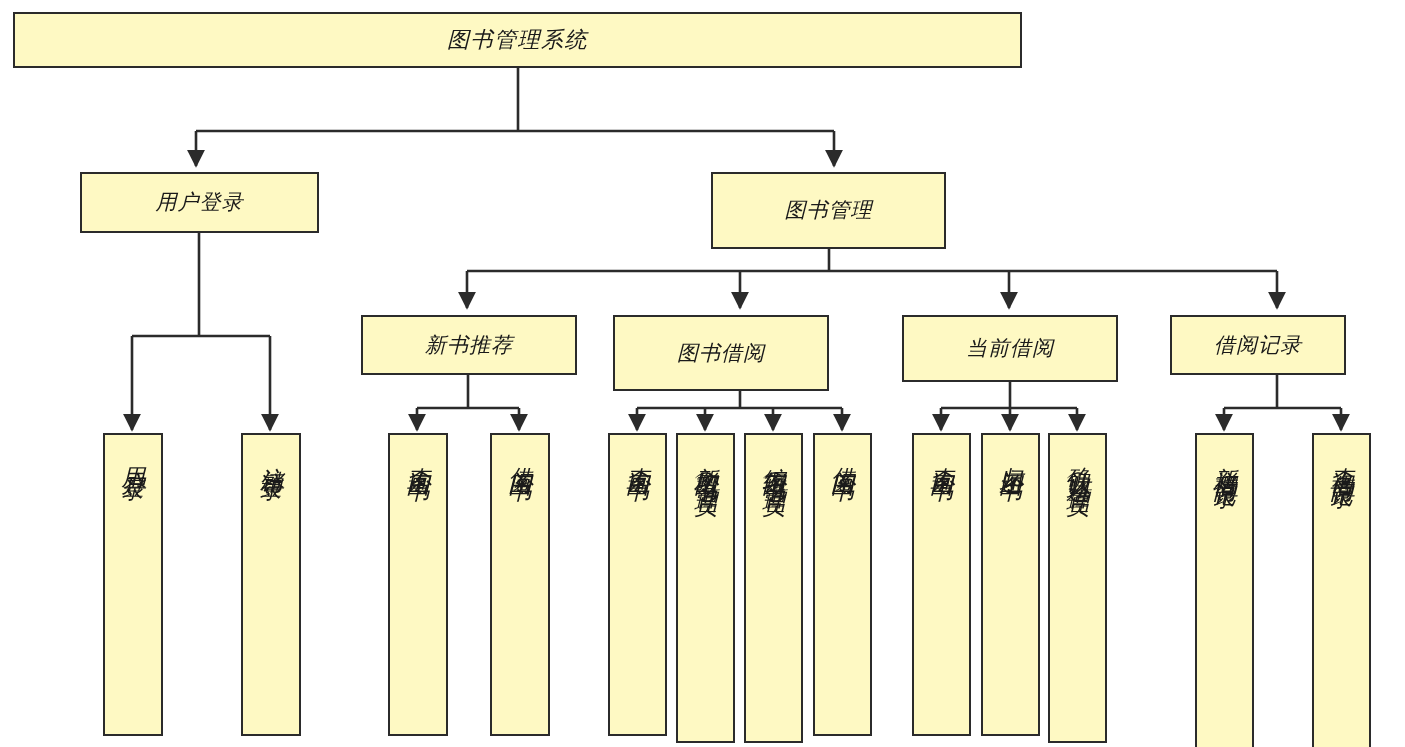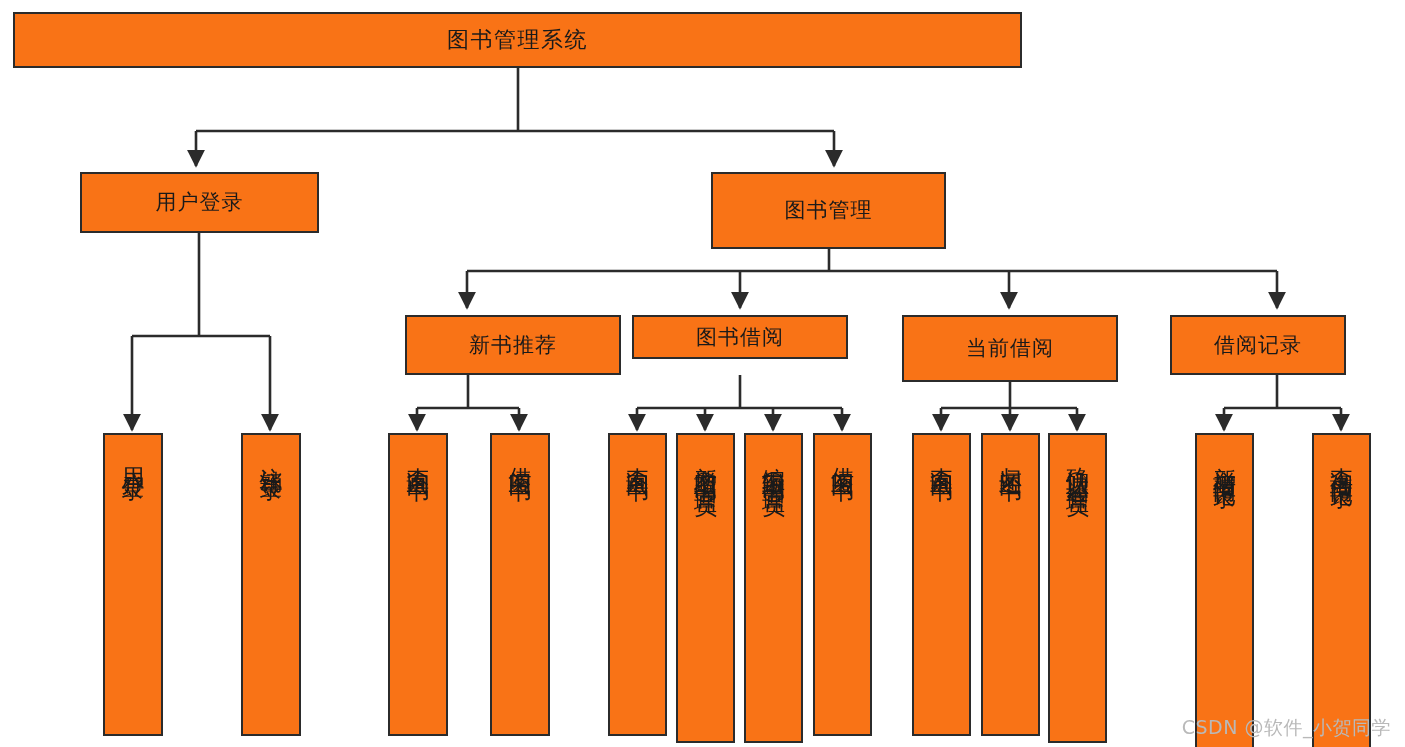--- a/index.html
+++ b/index.html
@@ -21,26 +21,27 @@
     position: absolute;
     left: 0;
     top: 0;
     width: 1405px;
     height: 747px;
     pointer-events: none;
   }
   .node {
     position: absolute;
     box-sizing: border-box;
-    background: #f97316;
+    background: #fef9c3;
     border: 2.5px solid #2b2b2b;
     display: flex;
     align-items: center;
     justify-content: center;
     color: #1a1a1a;
+    font-style: italic;
   }
   .node .label {
     display: block;
     text-align: center;
     line-height: 1.18;
     white-space: pre;
   }
   
   .node.horiz .label {
     font-size: 21px;
@@ -134,25 +135,25 @@
   </div>
 
   <div class="node horiz" style="left:80px; top:172px; width:239px; height:61px;">
     <span class="label">用户登录</span>
   </div>
 
   <div class="node horiz" style="left:711px; top:172px; width:235px; height:77px;">
     <span class="label">图书管理</span>
   </div>
 
-  <div class="node horiz" style="left:361px; top:315px; width:216px; height:60px;margin-left:44px;">
+  <div class="node horiz" style="left:361px; top:315px; width:216px; height:60px;">
     <span class="label">新书推荐</span>
   </div>
 
-  <div class="node horiz" style="left:632px; top:315px; width:216px; height:44px;">
+  <div class="node horiz" style="left:613px; top:315px; width:216px; height:76px;">
     <span class="label">图书借阅</span>
   </div>
 
   <div class="node horiz" style="left:902px; top:315px; width:216px; height:67px;">
     <span class="label">当前借阅</span>
   </div>
 
   <div class="node horiz" style="left:1170px; top:315px; width:176px; height:60px;">
     <span class="label">借阅记录</span>
   </div>
@@ -202,15 +203,14 @@
   </div>
 
   <div class="node vert" style="left:1195px; top:433px; width:59px; height:316px;">
     <span class="label">新增借阅记录</span>
   </div>
 
   <div class="node vert" style="left:1312px; top:433px; width:59px; height:316px;">
     <span class="label">查询借阅记录</span>
   </div>
 
-  <div class="watermark">CSDN @软件_小贺同学</div>
 
 </div>
 
 </body></html>

